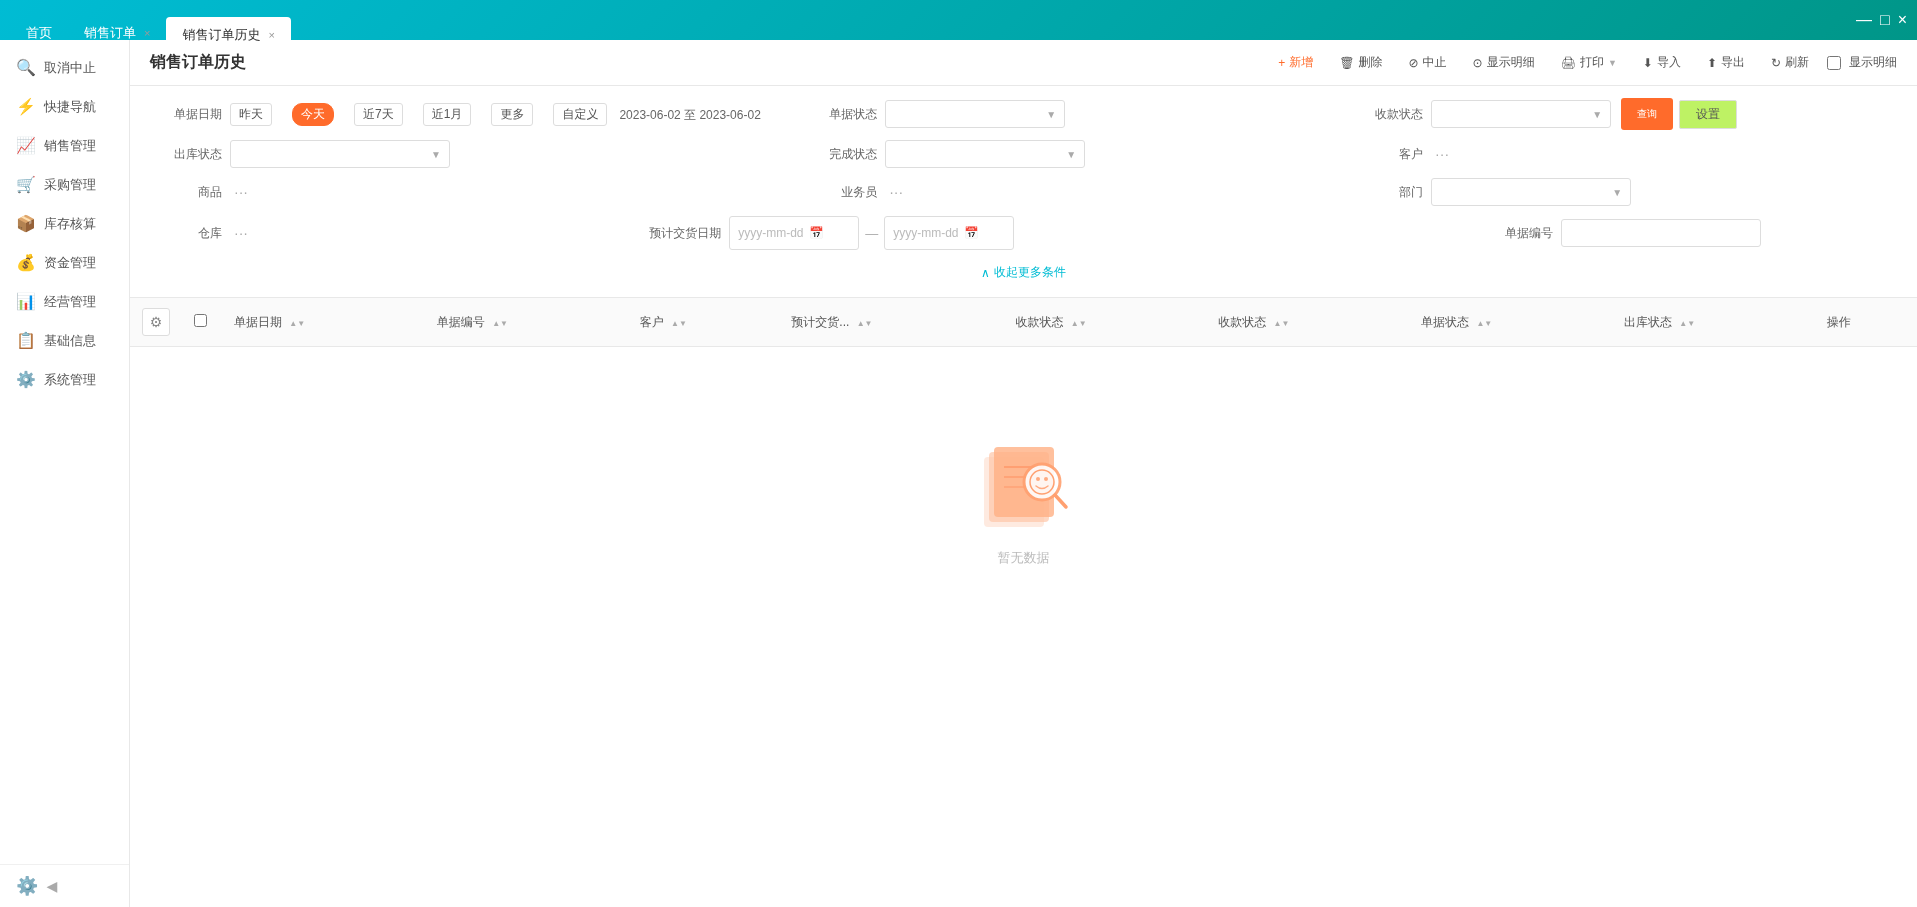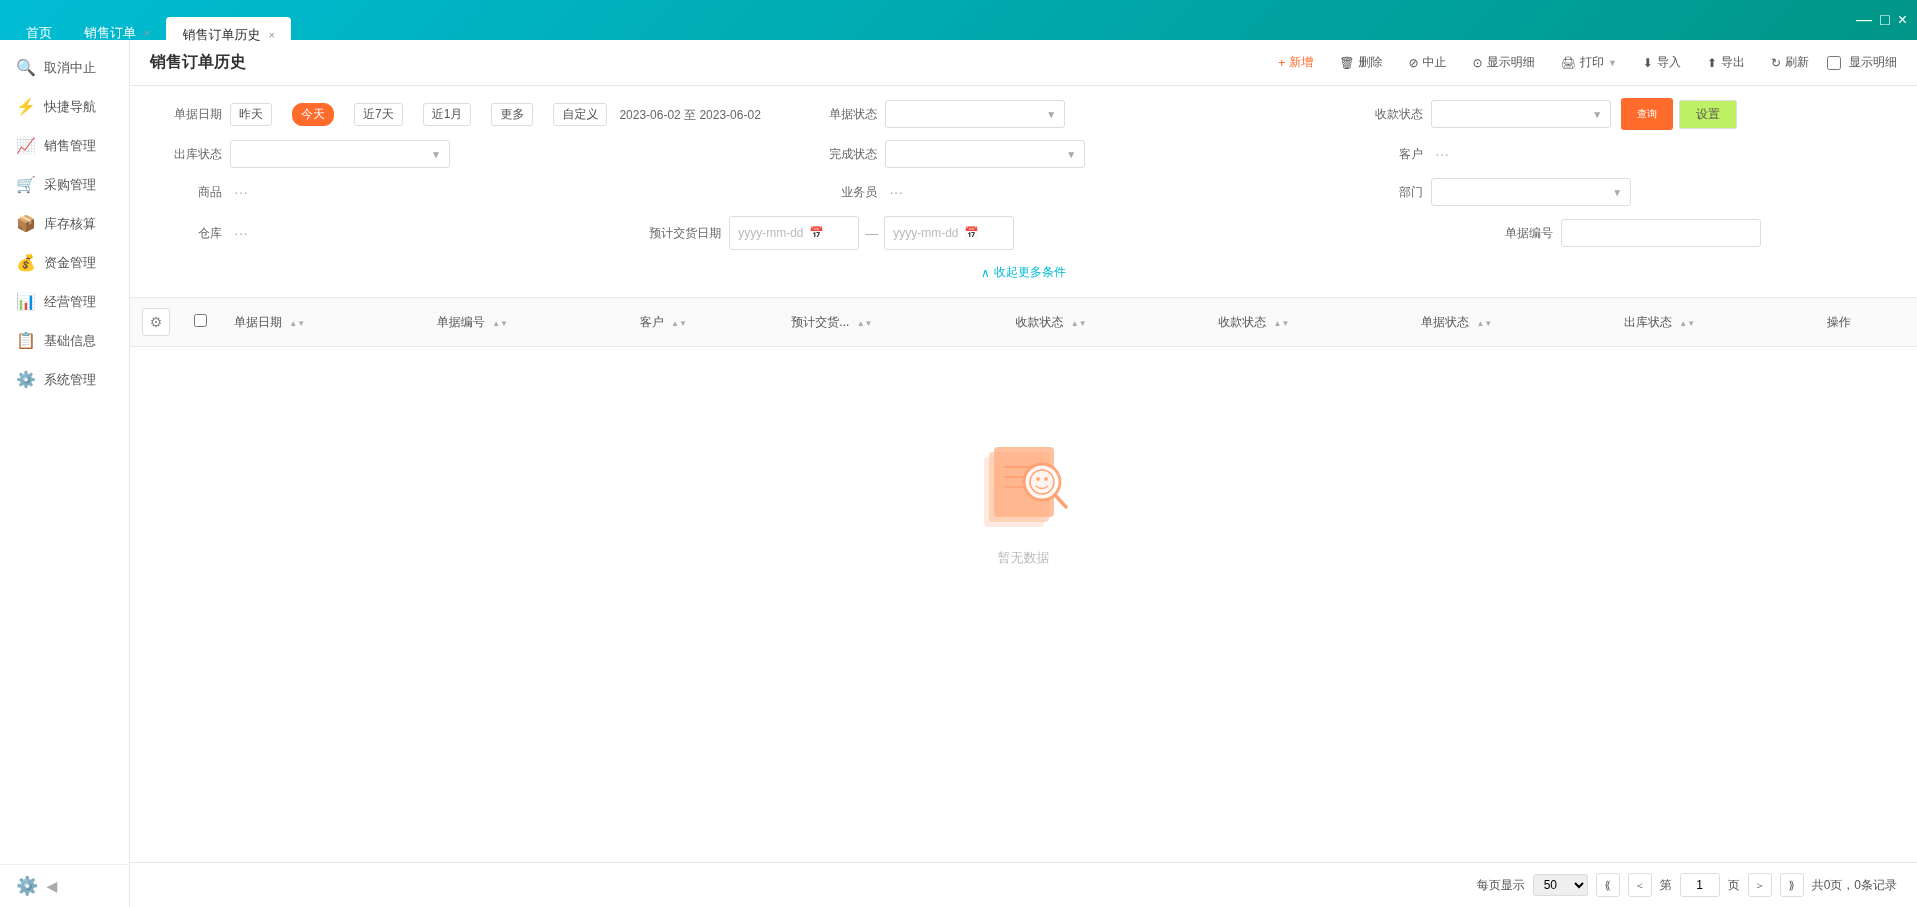--- a/index.html
+++ b/index.html
@@ -371,30 +371,14 @@
                   <path d="M 72 59 Q 78 64 84 59" stroke="#ffaa80" stroke-width="1.5" fill="none" stroke-linecap="round"></path>
                 </svg>
                 <span style="color:#bbb; font-size:13px;">暂无数据</span>
               </div>
             </td>
           </tr>
         </tbody>
       </table>
     </div>
 
-    <div class="pagination">
-      <span>每页显示</span>
-      <select class="page-size-select">
-        <option>50</option>
-        <option>100</option>
-        <option>200</option>
-      </select>
-      <div class="page-btn">⟪</div>
-      <div class="page-btn">＜</div>
-      <span>第</span>
-      <input class="page-input" type="text" value="1" style="">
-      <span>页</span>
-      <div class="page-btn">＞</div>
-      <div class="page-btn">⟫</div>
-      <span>共0页，0条记录</span>
-    </div>
   </div>
 </div>
 
 </body></html>

